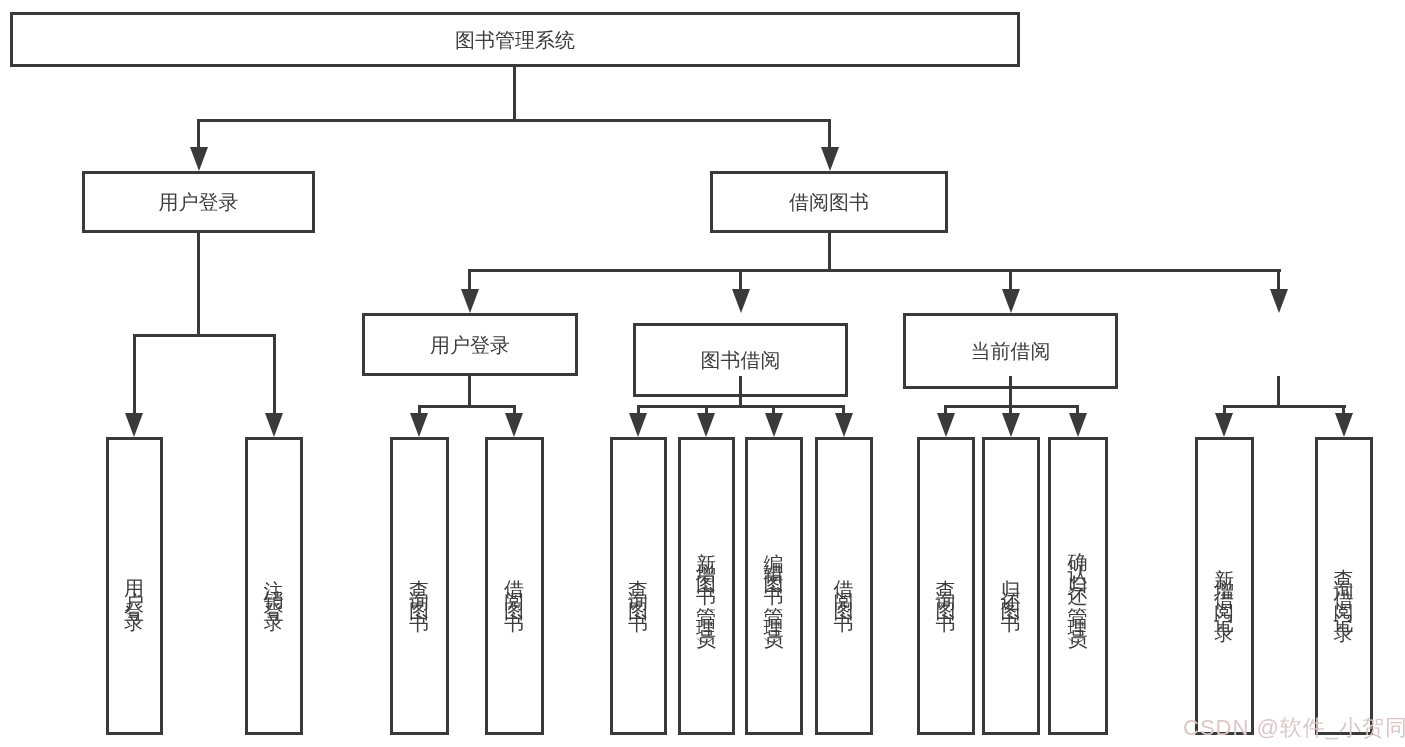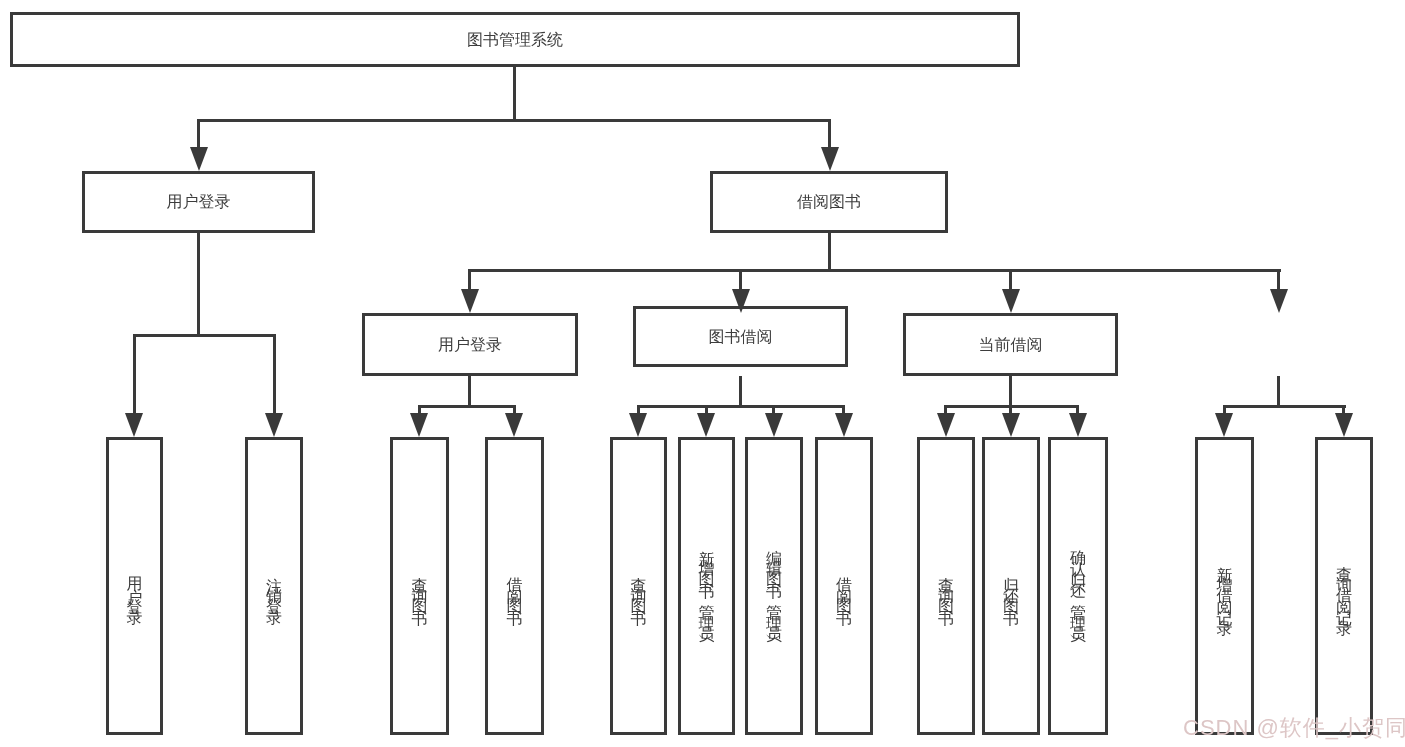--- a/index.html
+++ b/index.html
@@ -11,21 +11,21 @@
   html,body{margin:0;padding:0;background:#fff;}
   .stage{
     position:relative;width:1405px;height:747px;background:var(--box_bg);
     font-family:"Liberation Sans","DejaVu Sans",sans-serif;overflow:hidden;
   }
   .node{
     position:absolute;box-sizing:border-box;border:3px solid var(--line);
     background:var(--box_bg);display:flex;align-items:center;justify-content:center;
   }
   .lbl{
-    font-size:16px;color:var(--text);line-height:1;white-space:nowrap;
+    font-size:20px;color:var(--text);line-height:1;white-space:nowrap;
   }
   .vnode .lbl{
     writing-mode:vertical-rl;text-orientation:mixed;letter-spacing:11px;
     white-space:normal;
   }
   .vline{position:absolute;width:3px;background:var(--line);}
   .hline{position:absolute;height:3px;background:var(--line);}
   .arrow{
     position:absolute;width:0;height:0;
     border-left:9px solid transparent;border-right:9px solid transparent;
@@ -48,24 +48,24 @@
   <div class="node" style="left:82px;top:171px;width:233px;height:62px">
     <span class="lbl">用户登录</span>
   </div>
   <div class="node" style="left:710px;top:171px;width:238px;height:62px">
     <span class="lbl">借阅图书</span>
   </div>
 
   <div class="node" style="left:362px;top:313px;width:216px;height:63px">
     <span class="lbl">用户登录</span>
   </div>
-  <div class="node" style="left:633px;top:306px;width:215px;height:61px">
+  <div class="node" style="left:633px;top:323px;width:215px;height:74px">
     <span class="lbl">图书借阅</span>
   </div>
-  <div class="node" style="left:903px;top:313px;width:215px;height:63px">
+  <div class="node" style="left:903px;top:313px;width:215px;height:76px">
     <span class="lbl">当前借阅</span>
   </div>
 
   <div class="node vnode" style="left:106px;top:437px;width:57px;height:298px">
     <span class="lbl">用户登录</span>
   </div>
   <div class="node vnode" style="left:245px;top:437px;width:58px;height:298px">
     <span class="lbl">注销登录</span>
   </div>
 

